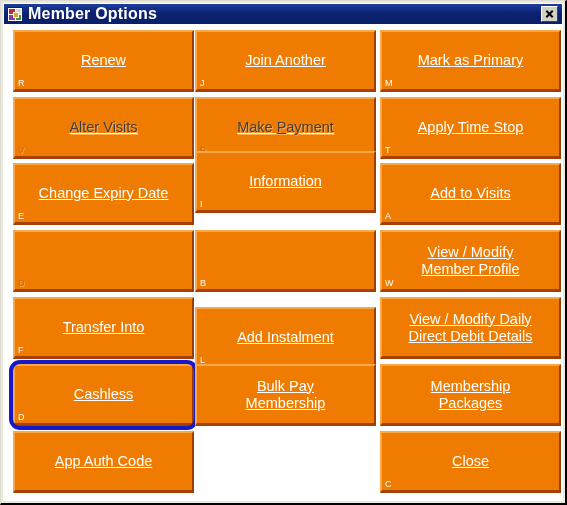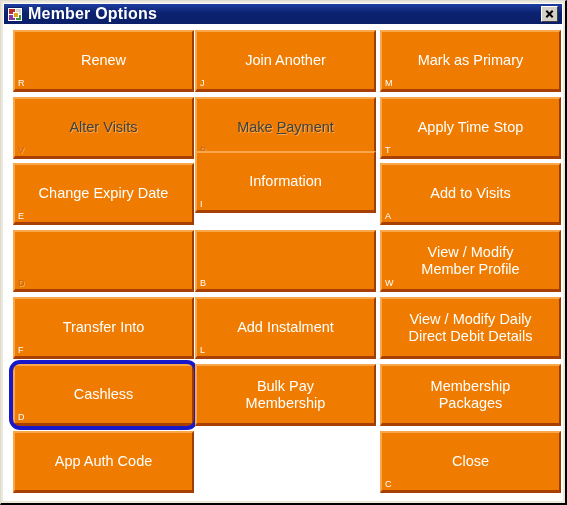--- a/index.html
+++ b/index.html
@@ -147,20 +147,21 @@
     font-size: 14.5px;
     font-family: "Liberation Sans", sans-serif;
     display: flex;
     align-items: center;
     justify-content: center;
     text-align: center;
     line-height: 17px;
     cursor: default;
     overflow: hidden;
     user-select: none;
+    text-decoration: underline;
   }
 
   .btn .label {
     display: block;
     padding: 0 5px;
     text-shadow: 0 0 0 transparent;
   }
 
   .btn .shortcut {
     position: absolute;
@@ -285,21 +286,21 @@
             <span class="label">View / Modify<br>Member Profile</span>
             <span class="shortcut">W</span>
           </div>
         </div>
         <div class="cell" style="left: 7px; top: 270px;">
           <div class="btn">
             <span class="label">Transfer Into</span>
             <span class="shortcut">F</span>
           </div>
         </div>
-        <div class="cell" style="left: 189px; top: 270px;">
+        <div class="cell" style="left: 189px; top: 280px;">
           <div class="btn">
             <span class="label">Add Instalment</span>
             <span class="shortcut">L</span>
           </div>
         </div>
         <div class="cell" style="left: 374px; top: 270px;">
           <div class="btn">
             <span class="label">View / Modify Daily<br>Direct Debit Details</span>
           </div>
         </div>

